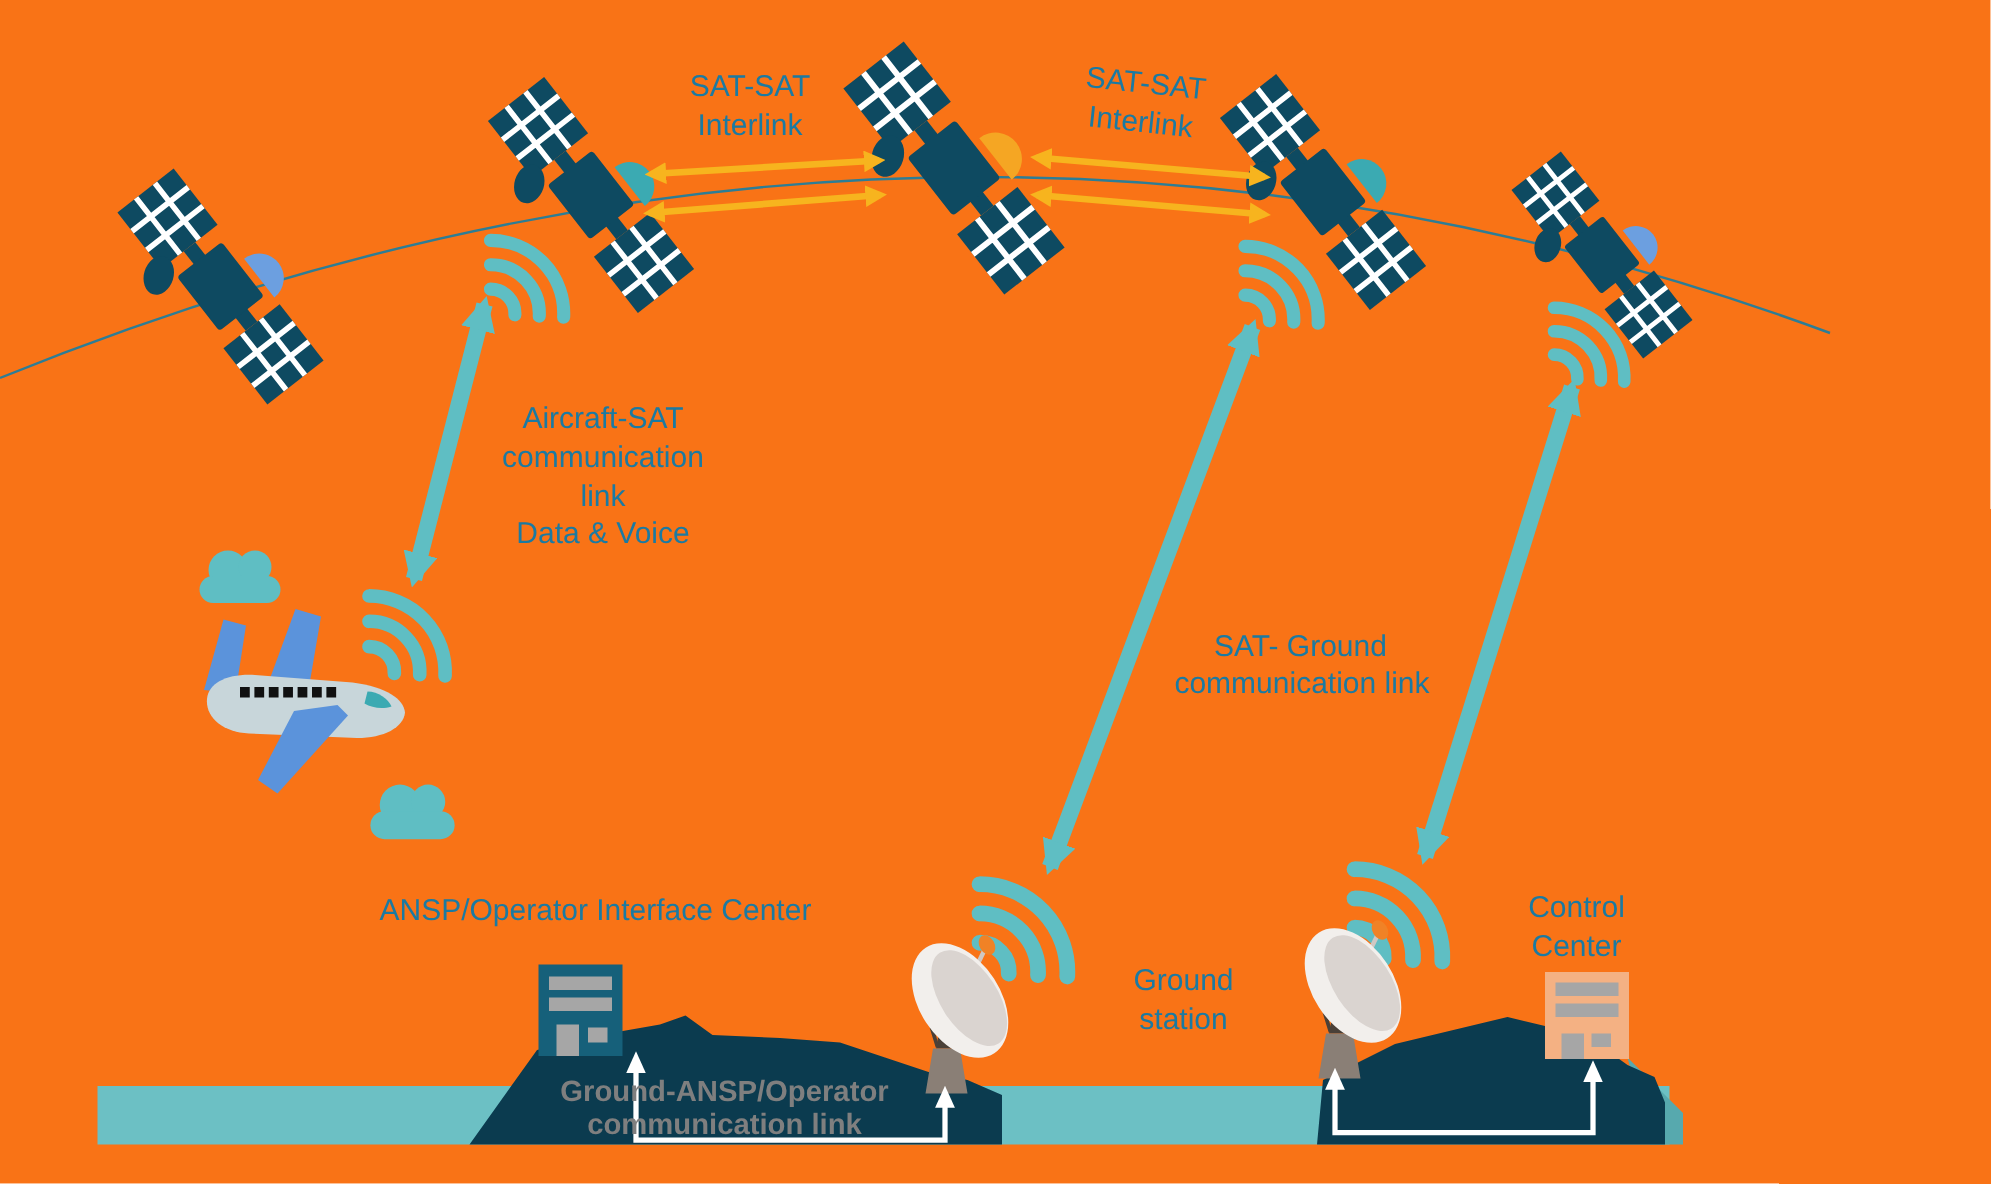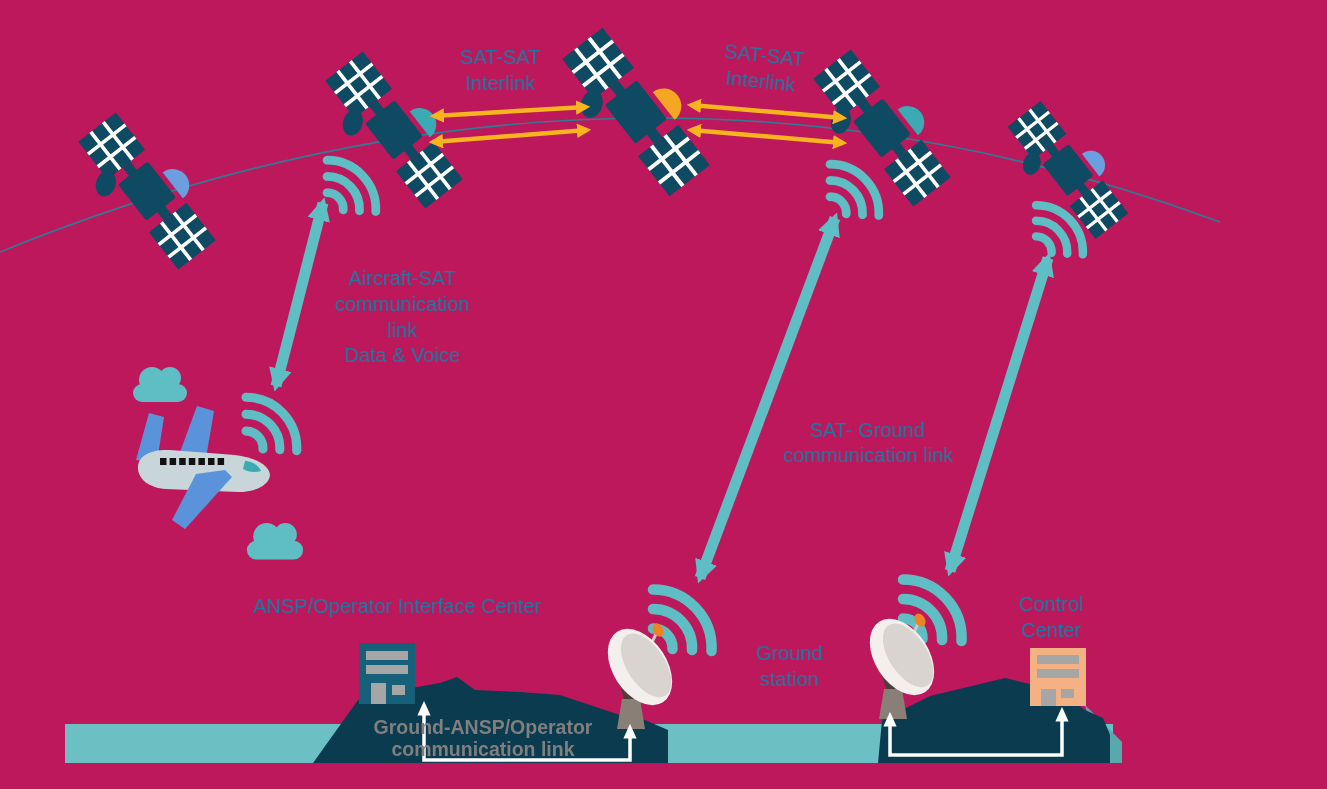--- a/index.html
+++ b/index.html
@@ -1,16 +1,16 @@
 <!DOCTYPE html>
 <html><head>
 <meta charset="utf-8">
 <style>
   html,body{margin:0;padding:0;background:#ffffff;}
-  .stage{position:relative;width:1327px;height:789px;background:#be185d;overflow:hidden;}
+  .stage{position:relative;width:1327px;height:789px;background:#f97316;overflow:hidden;}
   svg{display:block;}
   text{font-family:"Liberation Sans", sans-serif;}
   .lbl{fill:#1B7AA2;font-size:20px;}
   .lbl-gray{fill:#7F7F7F;font-size:19.5px;font-weight:bold;}
   .sat-dark{fill:#0E4A61;}
   .panel-grid{stroke:#ffffff;stroke-width:4.5;fill:none;}
   .wifi{fill:none;stroke-linecap:round;stroke-width:7;}
   .orbit{fill:none;stroke-width:1.6;}
   .tealArrow{fill:none;stroke-width:11;}
   .yellowArrow{fill:none;stroke-width:4.5;}

